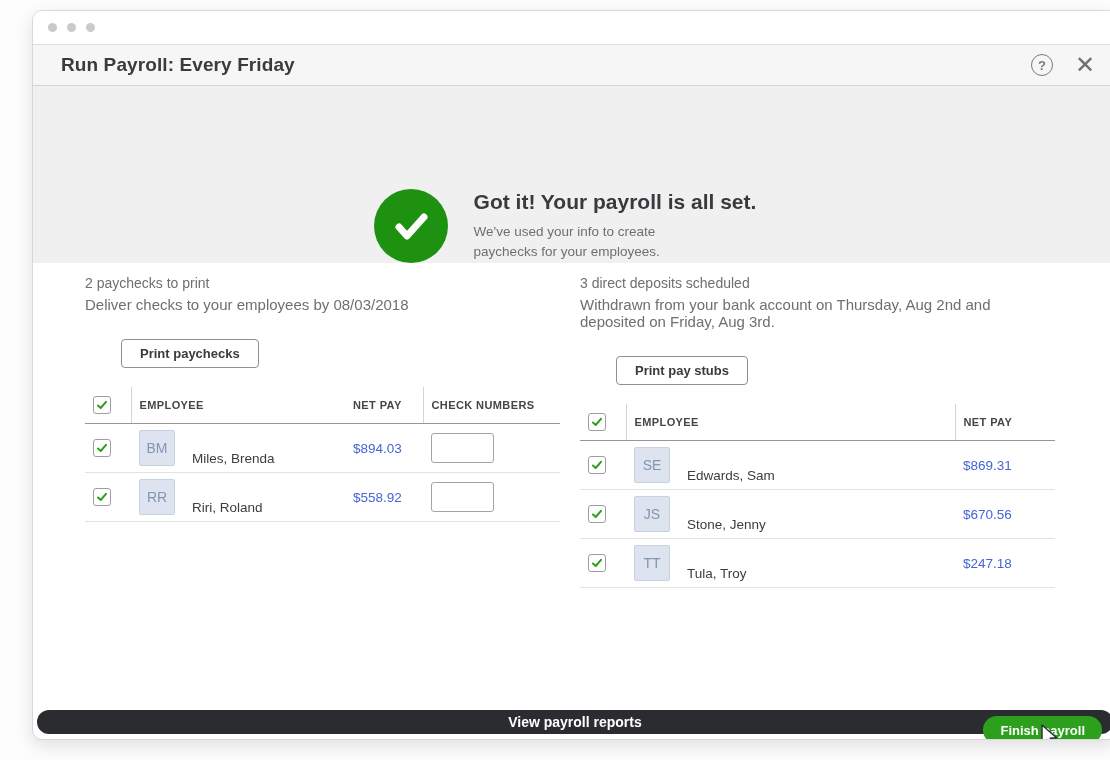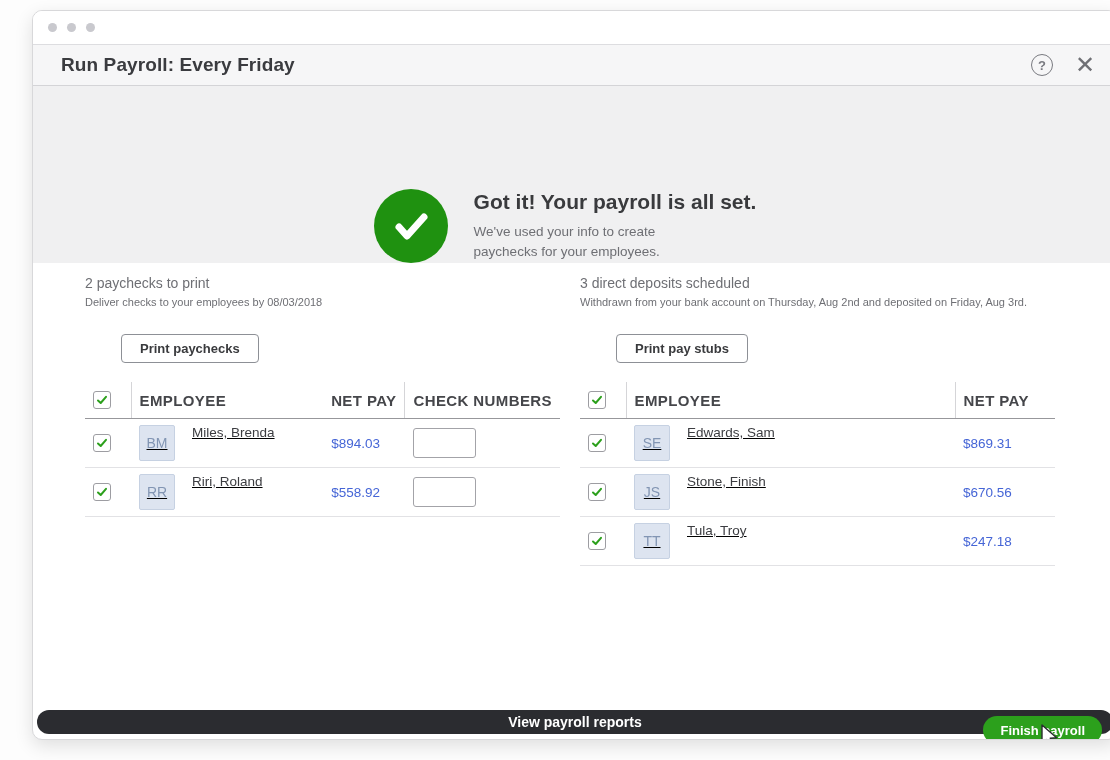--- a/index.html
+++ b/index.html
@@ -39,48 +39,48 @@
     display: flex; align-items: center; justify-content: center; flex-shrink: 0;
   }
   .hero-text { margin-left: 26px; }
   .hero-heading { font-size: 21px; font-weight: bold; color: #393a3d; margin-bottom: 8px; }
   .hero-sub { font-size: 13.5px; color: #6e6f74; line-height: 1.45; max-width: 248px; }
 
   
   .content { flex: 1; display: flex; padding: 12px 26px 0 52px; gap: 20px; background: #fff; }
   .col { width: 475px; flex-shrink: 0; }
   .summary-line1 { font-size: 14px; color: #6e6f74; }
-  .summary-line2 { font-size: 11px; color: #6e6f74; margin-top: 5px; }
+  .summary-line2 { font-size: 15px; color: #6e6f74; margin-top: 5px; }
   .print-btn {
     margin-top: 26px; height: 29px; padding: 0 18px;
     background: #ffffff; border: 1px solid #8d9096; border-radius: 4px;
     font-family: "Liberation Sans", sans-serif; font-size: 13px; font-weight: bold; color: #393a3d;
     cursor: pointer;
     margin-left: 36px;
   }
 
   
   table.paytable { margin-top: 19px; width: 100%; border-collapse: collapse; }
   table.paytable th {
-    font-size: 15px; font-weight: bold; color: #45464a; letter-spacing: 0.4px;
+    font-size: 11px; font-weight: bold; color: #45464a; letter-spacing: 0.4px;
     text-align: left; padding: 9px 8px; border-bottom: 1.5px solid #97979b; white-space: nowrap;
   }
   table.paytable th.th-divider { border-left: 1px solid #d5d5d8; }
   table.paytable th.num, table.paytable td.num { text-align: left; }
   table.paytable td { padding: 6px 8px; border-bottom: 1px solid #e2e2e5; height: 47px; }
   .cb-col { width: 46px; }
   .netpay-col-l { width: 78px; }
   .checknum-col { width: 137px; }
   .netpay-col-r { width: 100px; }
 
   .checkbox {
     width: 18px; height: 18px; background: #fff; border: 1px solid #9d9da2; border-radius: 3px;
     display: flex; align-items: center; justify-content: center; cursor: pointer;
   }
-  .emp-cell { display: flex; align-items: flex-start; text-decoration: underline; }
+  .emp-cell { display: flex; align-items: flex-end; }
   .avatar {
     width: 36px; height: 36px; background: #dde4f0; border: 1px solid #c6d1e2; border-radius: 2px;
     display: flex; align-items: center; justify-content: center;
     font-size: 14px; color: #8295b3; flex-shrink: 0;
   }
   .emp-name { margin-left: 17px; font-size: 13.5px; color: #3c3d41; }
   .netpay { font-size: 13.5px; color: #4565d6; }
   .check-input {
     width: 63px; height: 30px; border: 1px solid #a3a3a8; border-radius: 3px; background: #fff;
     font-family: "Liberation Sans", sans-serif; font-size: 13px; padding: 0 6px; color: #393a3d;
@@ -234,21 +234,21 @@
             <td>
               <div class="checkbox">
                 <svg width="12" height="12" viewBox="0 0 12 12">
                     <path d="M2 6.5 L4.7 9 L10 2.8" fill="none" stroke="#2ca01c" stroke-width="2" stroke-linecap="round" stroke-linejoin="round"></path>
                   </svg>
               </div>
             </td>
             <td>
               <div class="emp-cell">
                 <div class="avatar">JS</div>
-                <div class="emp-name">Stone, Finish</div>
+                <div class="emp-name">Stone, Jenny</div>
               </div>
             </td>
             <td class="num"><span class="netpay">$670.56</span></td>
           </tr>
           <tr>
             <td>
               <div class="checkbox">
                 <svg width="12" height="12" viewBox="0 0 12 12">
                     <path d="M2 6.5 L4.7 9 L10 2.8" fill="none" stroke="#2ca01c" stroke-width="2" stroke-linecap="round" stroke-linejoin="round"></path>
                   </svg>

